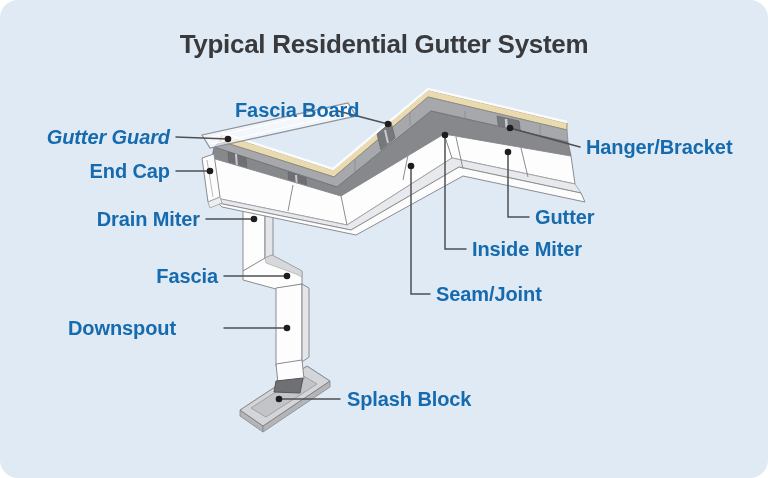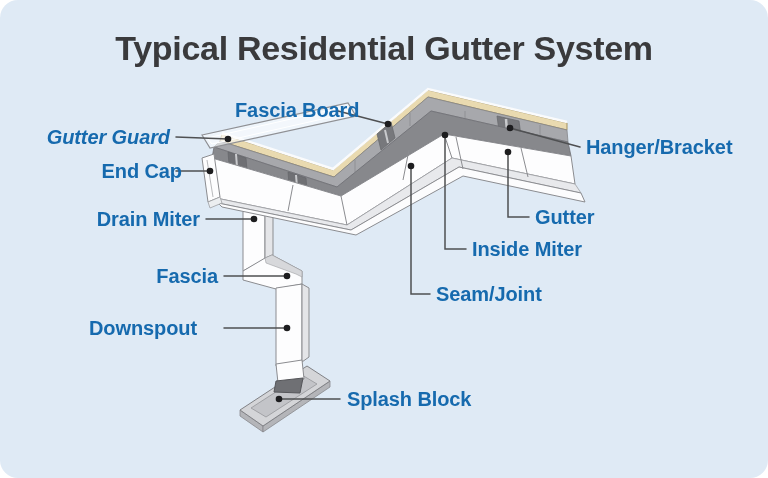--- a/index.html
+++ b/index.html
@@ -2,32 +2,32 @@
 <html style="--background: #dfeaf5; --title-text: #3a3a3c; --label-text: #166aae; --fascia-trim: #e9dab0; --fascia-board: #a7a8ac; --interior-shadow: #87888c; --gutter-white: #fdfdfe; --leader-line: #4f5052;"><head>
 <meta charset="utf-8">
 <style>
   html,body{margin:0;padding:0;background:#ffffff;font-family:"Liberation Sans",sans-serif;}
   #card{
     position:relative;width:768px;height:478px;background:var(--background,#dfeaf5);
     border-radius:18px;overflow:hidden;
   }
   #title{
     position:absolute;left:0;right:0;top:29px;text-align:center;
-    font-size:34px;font-weight:700;letter-spacing:-0.3px;color:var(--title-text,#3a3a3c);
+    font-size:26px;font-weight:700;letter-spacing:-0.3px;color:var(--title-text,#3a3a3c);
   }
   .lbl{
     position:absolute;font-size:20px;font-weight:700;line-height:19px;
     color:var(--label-text,#166aae);white-space:nowrap;letter-spacing:-0.1px;
   }
   #lbl-fascia-board{left:235px;top:101px;}
   #lbl-gutter-guard{left:20px;top:128px;width:150px;text-align:right;font-style:italic;}
-  #lbl-end-cap{left:32px;top:162px;width:150px;text-align:right;}
+  #lbl-end-cap{left:20px;top:162px;width:150px;text-align:right;}
   #lbl-drain-outlet{left:50px;top:210px;width:150px;text-align:right;}
   #lbl-elbow{left:68px;top:267px;width:150px;text-align:right;}
-  #lbl-downspout{left:68px;top:319px;width:150px;text-align:center;}
+  #lbl-downspout{left:68px;top:319px;width:150px;text-align:left;}
   #lbl-splash-block{left:347px;top:390px;}
   #lbl-hanger-bracket{left:586px;top:138px;}
   #lbl-gutter{left:535px;top:208px;}
   #lbl-inside-miter{left:472px;top:240px;}
   #lbl-seam-joint{left:436px;top:285px;text-align:center;}
   svg{position:absolute;left:0;top:0;}
 </style>
 </head>
 <body>
 

